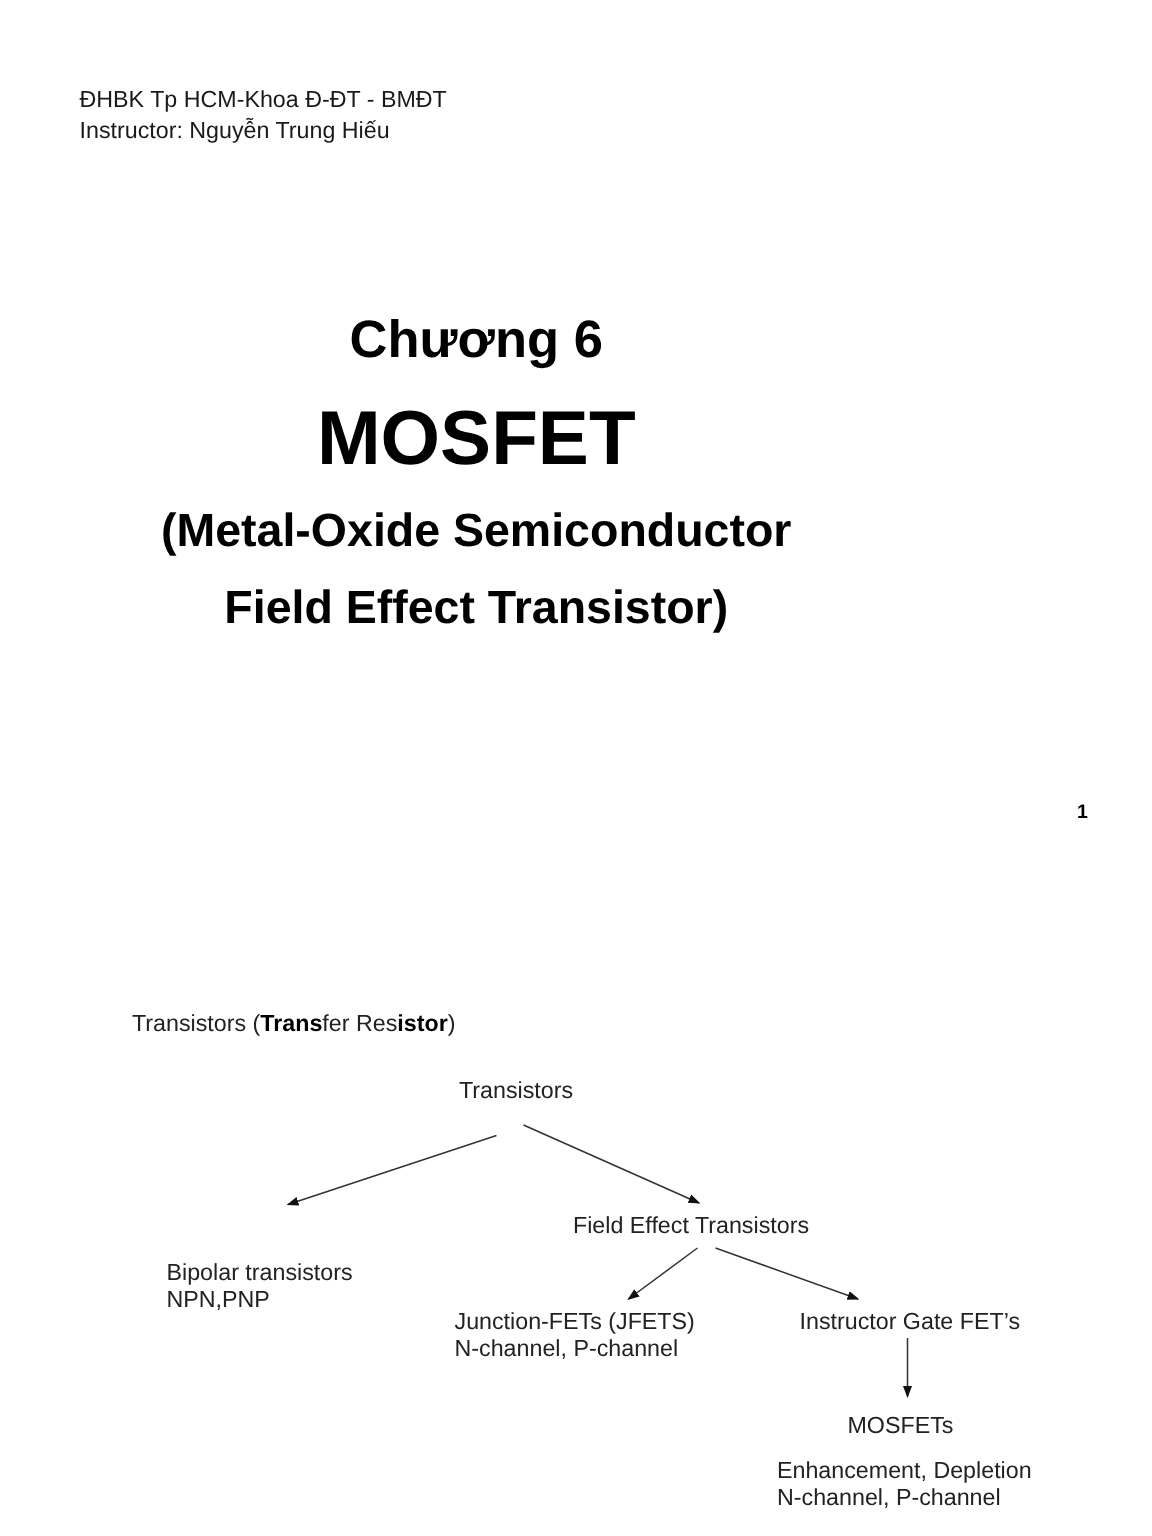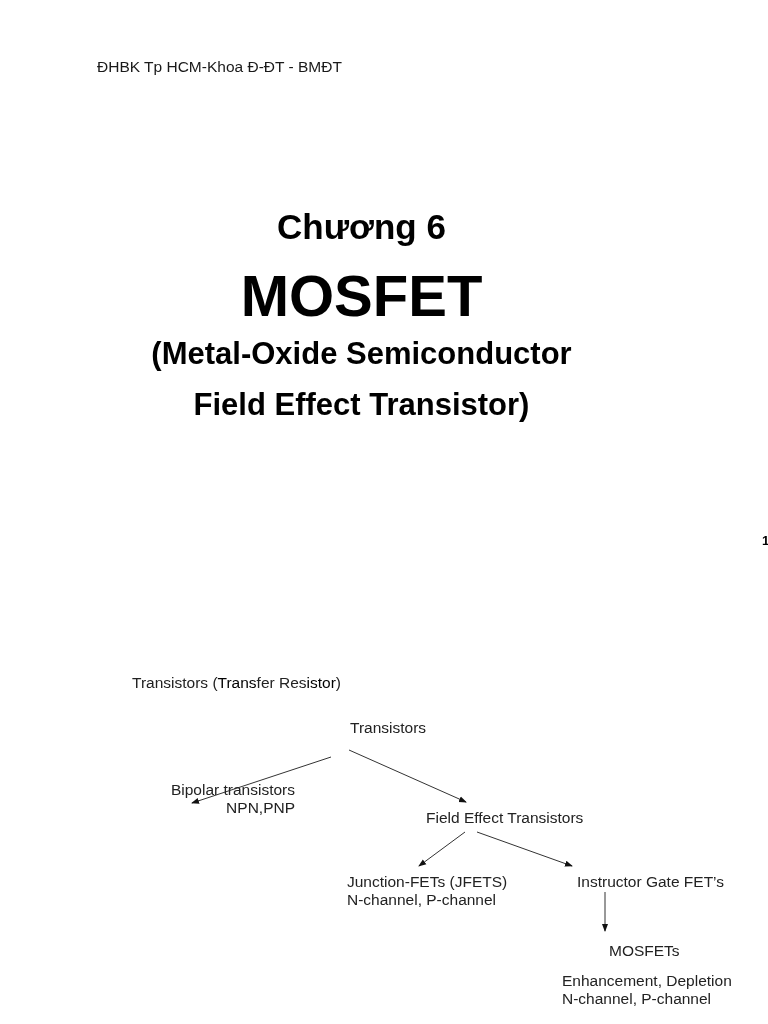--- a/index.html
+++ b/index.html
@@ -1,38 +1,39 @@
 <!DOCTYPE html>
 <html><head>
   <meta charset="utf-8">
   <style>
     html, body { margin: 0; padding: 0; }
     body {
       width: 768px; height: 1024px; background: #ffffff; position: relative; overflow: hidden;
       font-family: "Liberation Sans", sans-serif; color: #000;
     }
-    .abs { position: absolute; margin-left: 44px; }
+    .abs { position: absolute; }
     .header-lines { left: 53px; top: 56px; font-size: 15.5px; line-height: 21px; color: #1a1a1a; }
     .header-lines div { white-space: nowrap; }
     .center { left: 0; width: 635px; text-align: center; font-weight: bold; white-space: nowrap; }
     .chapter { top: 207px; font-size: 35px; }
-    .title { top: 262px; font-size: 58px; }
+    .title { top: 262px; font-size: 51px; }
     .subtitle1 { top: 336px; font-size: 31px; }
     .subtitle2 { top: 387px; font-size: 31px; }
     .pageno { left: 718px; top: 533px; font-size: 13px; font-weight: bold; }
     .diag-text { font-size: 15.5px; color: #222; white-space: nowrap; line-height: 18px; }
     .heading-line { left: 88px; top: 674px; }
-    .heading-line b { font-weight: normal; color: #000; }
+    .heading-line b { font-weight: bold; color: #000; }
     svg.arrows { position: absolute; left: 0; top: 0; }
   </style>
 </head>
 <body>
 
 <div class="abs header-lines">
   <div>ĐHBK Tp HCM-Khoa Đ-ĐT - BMĐT</div>
+  <div>Instructor: Nguyễn Trung Hiếu</div>
 </div>
 
 <div class="abs center chapter">Chương 6</div>
 <div class="abs center title">MOSFET</div>
 <div class="abs center subtitle1">(Metal-Oxide Semiconductor</div>
 <div class="abs center subtitle2">Field Effect Transistor)</div>
 <div class="abs pageno">1</div>
 
 <div class="abs diag-text heading-line"><span>Transistors  (</span><b>Trans</b><span>fer Res</span><b>istor</b><span>)</span></div>
 
@@ -44,21 +45,21 @@
   </defs>
   <line x1="331" y1="757" x2="192" y2="803" stroke="#333" stroke-width="1" marker-end="url(#ah)"></line>
   <line x1="349" y1="750" x2="466" y2="802" stroke="#333" stroke-width="1" marker-end="url(#ah)"></line>
   <line x1="465" y1="832" x2="419" y2="866" stroke="#333" stroke-width="1" marker-end="url(#ah)"></line>
   <line x1="477" y1="832" x2="572" y2="866" stroke="#333" stroke-width="1" marker-end="url(#ah)"></line>
   <line x1="605" y1="892" x2="605" y2="931" stroke="#333" stroke-width="1" marker-end="url(#ah)"></line>
 </svg>
 
 <div class="abs diag-text" style="left:306px; top:719px;">Transistors</div>
 
-<div class="abs diag-text" style="left:111px; top:781px; text-align:right; width:140px;">
+<div class="abs diag-text" style="left:111px; top:840px; text-align:left; width:140px;">
   <div>Bipolar transistors</div>
   <div>NPN,PNP</div>
 </div>
 
 <div class="abs diag-text" style="left:382px; top:809px;">Field Effect Transistors</div>
 
 <div class="abs diag-text" style="left:303px; top:873px;">
   <div>Junction-FETs (JFETS)</div>
   <div>N-channel, P-channel</div>
 </div>

